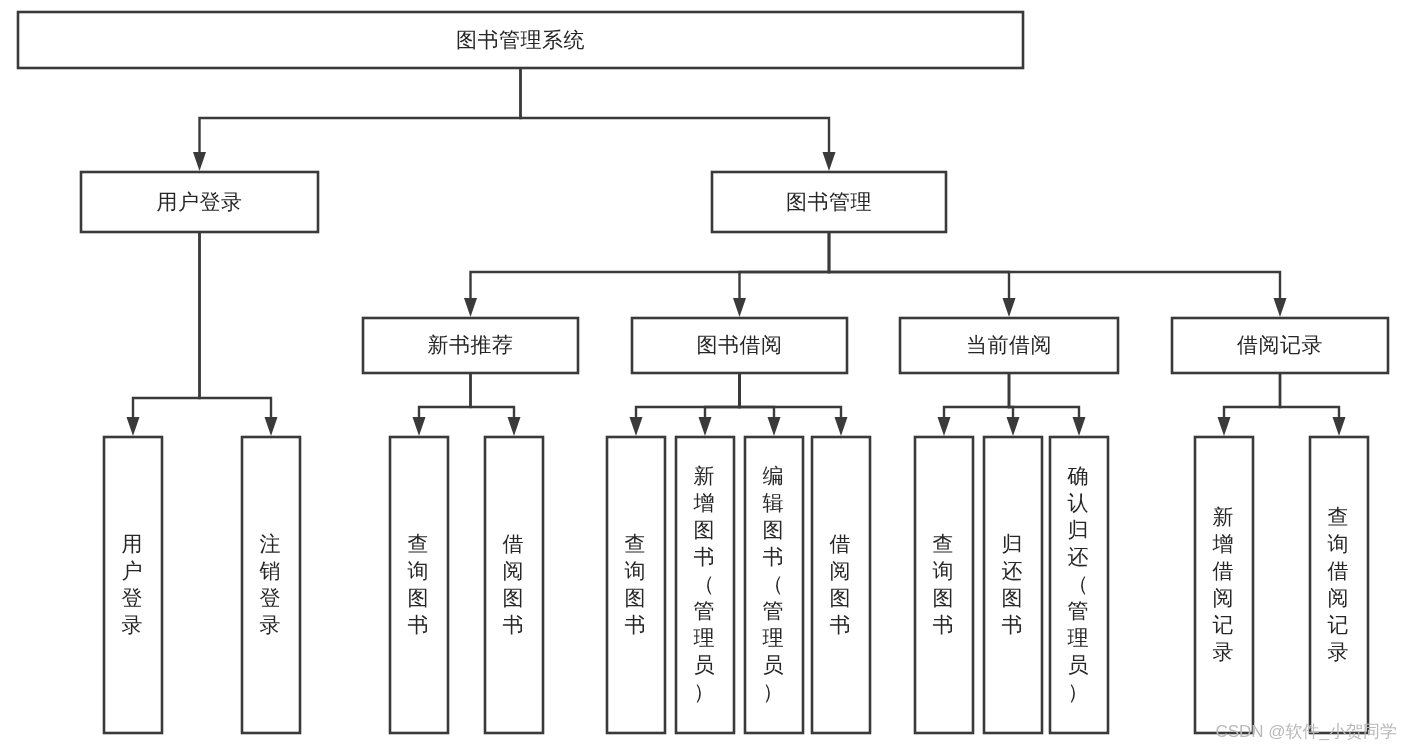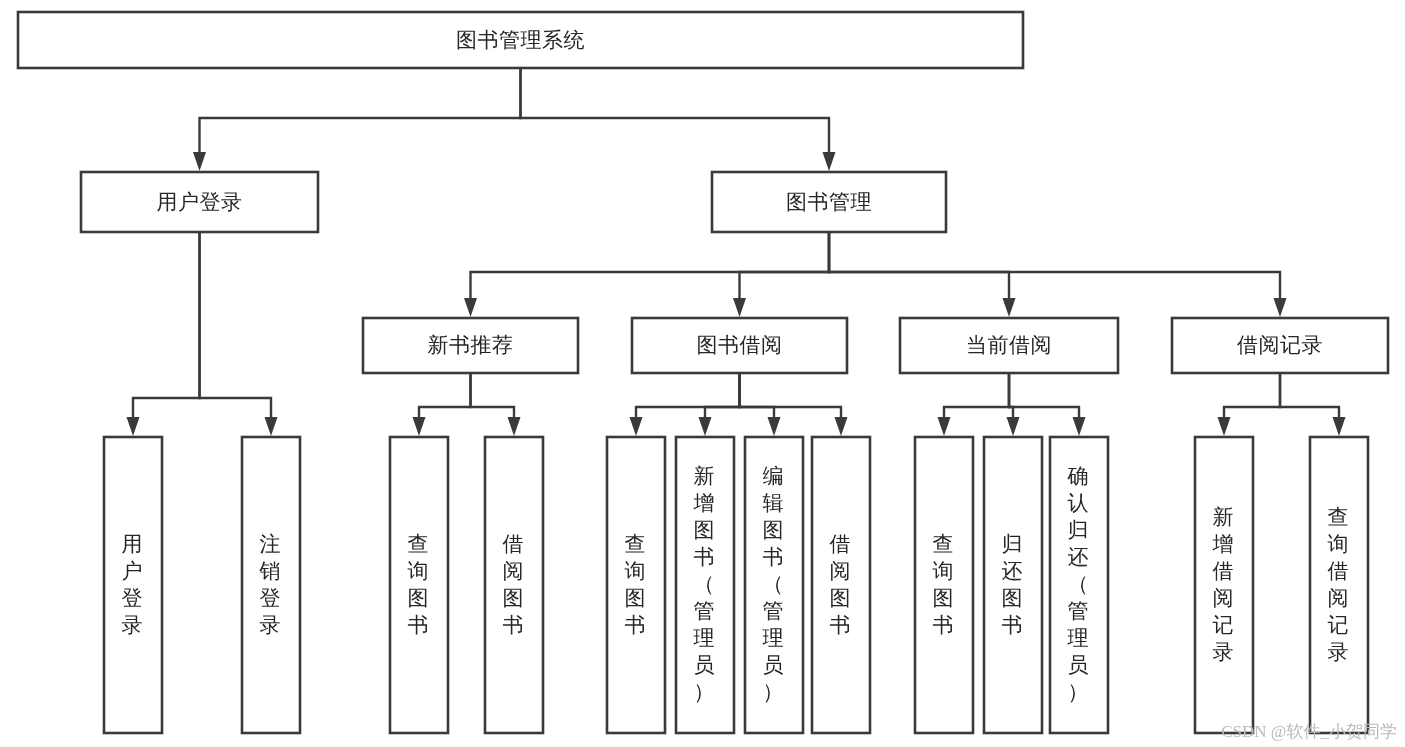--- a/index.html
+++ b/index.html
@@ -52,21 +52,21 @@
     stroke-linecap: square;
   }
   .arrow-head {
     fill: #3a3a3a;
     stroke: none;
   }
   .watermark {
     position: absolute;
     right: 8px;
     bottom: 4px;
-    font-family: Liberation Serif, serif;
+    font-family: Liberation Sans, sans-serif;
     font-size: 17px;
     color: #b9b9b9;
     white-space: nowrap;
     user-select: none;
     pointer-events: none;
   }
 </style>
 </head>
 <body>
 

